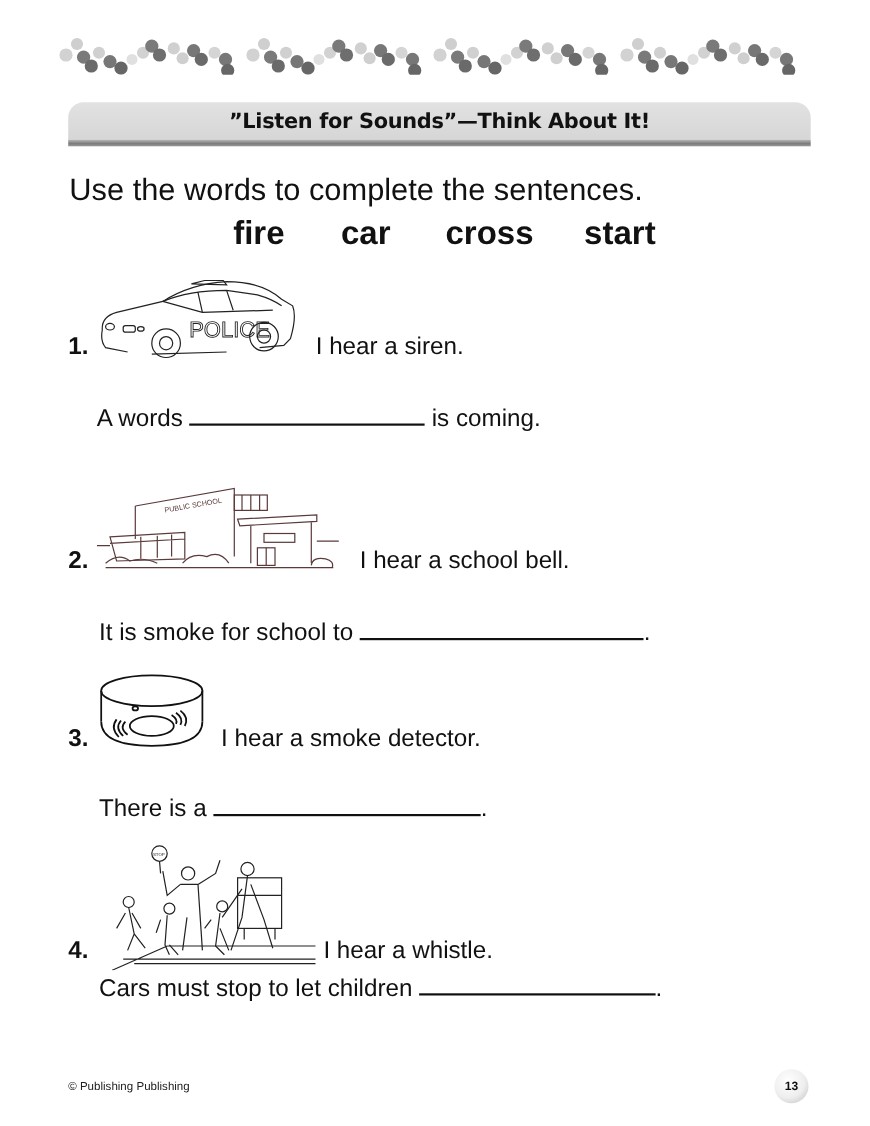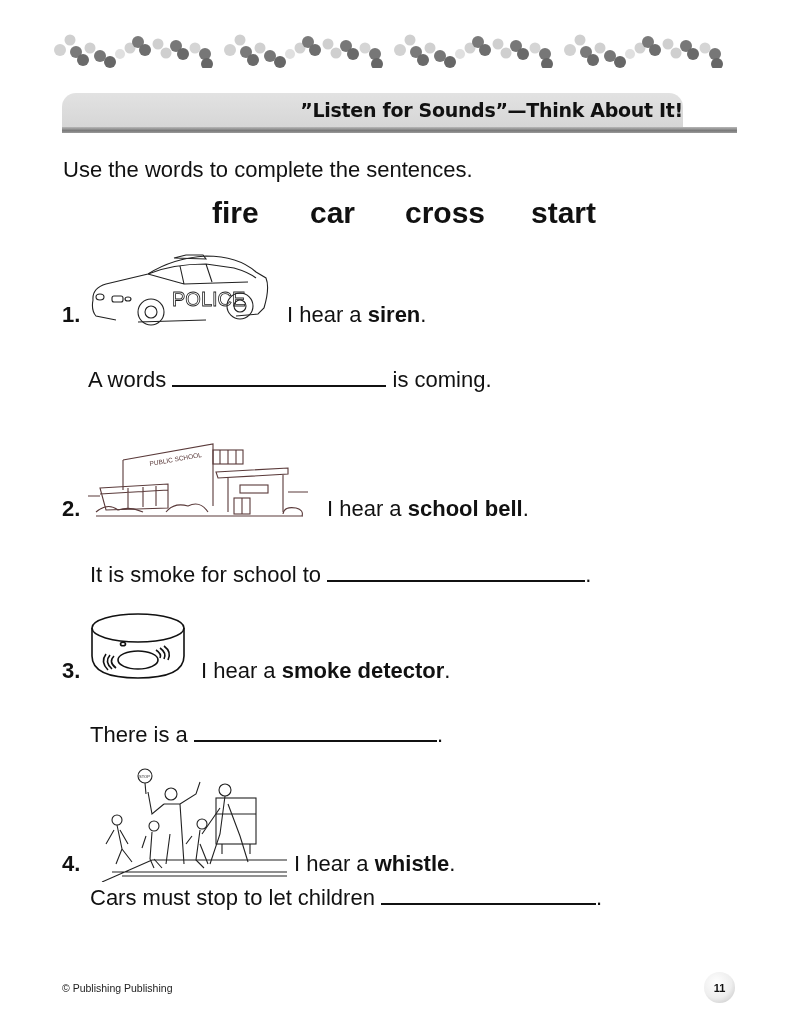--- a/index.html
+++ b/index.html
@@ -1,34 +1,34 @@
 <!DOCTYPE html>
 <html><head>
 <meta charset="utf-8">
 <style>
   html, body { margin: 0; padding: 0; background: #ffffff; }
   body { width: 791px; height: 1024px; position: relative; overflow: hidden;
          font-family: "Liberation Sans", sans-serif; color: #111; }
 
   .beads { position: absolute; left: 50px; top: 18px; width: 700px; height: 50px; }
 
-  .header-bar { position: absolute; left: 62px; top: 93px; width: 621px; height: 34px;
+  .header-bar { position: absolute; left: 62px; top: 93px; width: 675px; height: 34px;
     background: linear-gradient(#e2e2e2, #d6d6d6); border-radius: 14px 14px 0 0;
-    display: flex; align-items: center; justify-content: flex-end; }
+    display: flex; align-items: center; justify-content: center; }
   .header-bar-shadow { position: absolute; left: 62px; top: 127px; width: 675px; height: 6px;
     background: linear-gradient(#b8b8b8, #7a7a7a 60%, #9a9a9a); }
   .header-title { font-family: "DejaVu Sans", sans-serif; font-weight: bold; font-size: 19px;
     letter-spacing: -0.3px; color: #111; }
 
-  .instructions { position: absolute; left: 63px; top: 157px; font-size: 22px; }
+  .instructions { position: absolute; left: 63px; top: 157px; font-size: 28px; }
   .word-bank { position: absolute; top: 196px; font-size: 30px; font-weight: bold; }
 
   .q-num { position: absolute; font-size: 22px; font-weight: bold; }
   .q-text { position: absolute; font-size: 22px; white-space: nowrap; }
-  .q-text b { font-weight: bold; margin-top: 21px; }
+  .q-text b { font-weight: normal; margin-top: 21px; }
   .blank { display: inline-block; border-bottom: 2px solid #111; height: 18px; vertical-align: baseline; }
   .illus { position: absolute; }
 
   .footer-left { position: absolute; left: 62px; top: 982px; font-size: 10.5px; color: #222; }
   .page-ball { position: absolute; left: 704px; top: 972px; width: 31px; height: 31px; border-radius: 50%;
     background: radial-gradient(circle at 40% 35%, #ffffff 0%, #eeeeee 55%, #bdbdbd 100%);
     display: flex; align-items: center; justify-content: center; font-size: 11px; font-weight: bold; color: #111; }
 </style>
 </head>
 <body>
@@ -144,14 +144,14 @@
       <path d="M133 32 L128 70 L118 100 M136 40 L148 72 L156 98 M128 44 L110 70"></path>
     <path d="M10 118 L60 96 M20 108 L195 108 M30 112 L195 112 M60 96 L195 96"></path>
   </g>
   <text x="47" y="14" font-family="Liberation Sans, sans-serif" font-size="4" fill="#222">STOP</text>
 </svg>
 <div class="q-text" style="left:294px; top:851px"><span>I hear a </span><b>whistle</b><span>.</span></div>
 <div class="q-text" style="left:90px; top:885px"><span>Cars must stop to let children </span><span class="blank" style="width:215px"></span><span>.</span></div>
 
 <div class="footer-left">© Publishing Publishing</div>
 <div class="page-ball">
-    <span>11</span>
+    <span>13</span>
   </div>
 
 </body></html>

